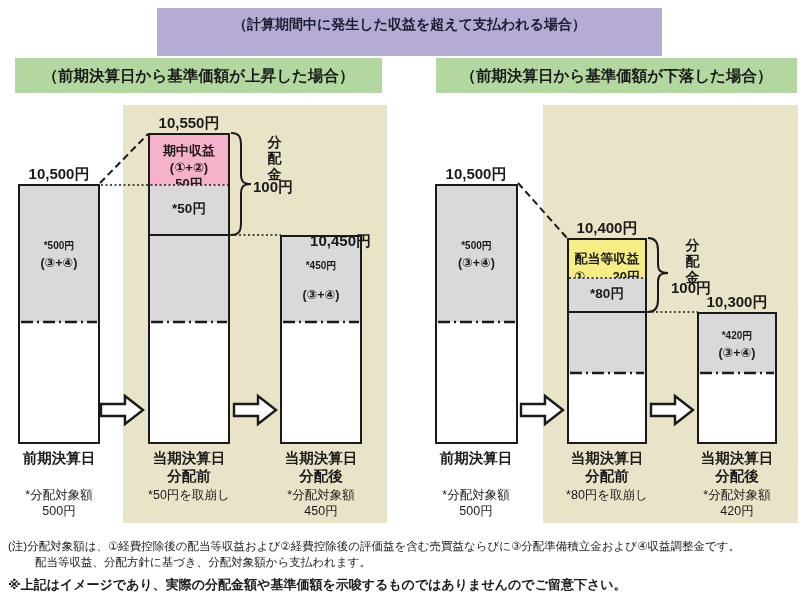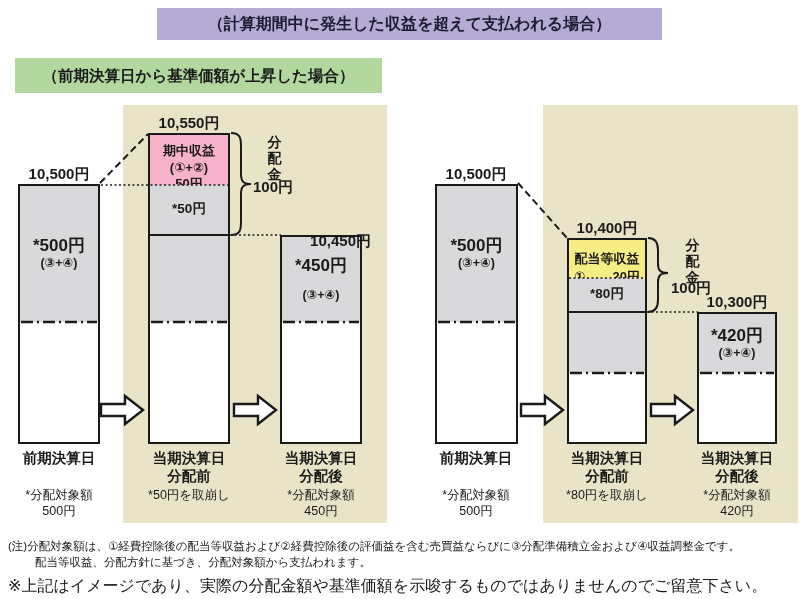--- a/index.html
+++ b/index.html
@@ -1,68 +1,69 @@
 <!DOCTYPE html>
 <html><head>
 <meta charset="utf-8">
 <style>
   html,body { margin:0; padding:0; background:#fff; }
   .canvas { position:relative; width:809px; height:599px; background:#ffffff;
             font-family:"Liberation Sans","DejaVu Sans",sans-serif; color:#1a1a1a; overflow:hidden; }
 
-  .banner { position:absolute; left:157px; top:8px; width:505px; height:32px;
+  .banner { position:absolute; left:157px; top:8px; width:505px; height:48px;
             background:var(--purple); text-align:center; line-height:32px;
-            font-weight:bold; font-size:16px; color:#1c1c30; }
+            font-weight:bold; font-size:14px; color:#1c1c30; }
 
   .green-header { position:absolute; top:58px; height:35px; background:var(--green);
             text-align:center; line-height:35px; font-weight:bold; font-size:15.5px; }
 
   .beige { position:absolute; background:var(--beige); }
 
   .bar { position:absolute; background:#fff; border:2px solid #1a1a1a; box-sizing:border-box; z-index:2; }
   .sec { width:100%; box-sizing:border-box; overflow:hidden; }
   .sec.gray { background:var(--gray); }
   .sec.pink { background:var(--pink); }
   .sec.yellow { background:var(--yellow); }
   .center-col { display:flex; flex-direction:column; align-items:center; justify-content:center; }
 
-  .amt { font-weight:bold; font-size:17px; line-height:18px; text-align:center; }
+  .amt { font-weight:bold; font-size:10px; line-height:18px; text-align:center; }
   .formula { font-weight:bold; font-size:12.5px; line-height:16px; text-align:center; }
   .tight-line { font-weight:bold; font-size:13px; line-height:16.5px; text-align:center; }
   .yrow { display:flex; justify-content:space-between; padding:0 5px; font-weight:bold; font-size:13px; line-height:17px; }
   .carry-box { display:flex; align-items:center; justify-content:center; font-weight:bold; font-size:13.5px; }
 
   .price { position:absolute; width:100px; text-align:center; font-weight:bold; font-size:15px; z-index:3; }
   .axis  { position:absolute; width:140px; text-align:center; font-weight:bold; font-size:14.5px; line-height:18px; z-index:3; }
   .foot  { position:absolute; width:110px; text-align:center; font-size:12.5px; line-height:16px; z-index:3; }
 
   .vtext { position:absolute; width:17px; font-weight:bold; font-size:14px; line-height:16px;
            word-break:break-all; text-align:center; z-index:3; }
   .bamount { position:absolute; font-weight:bold; font-size:15px; z-index:3; }
 
   .note  { position:absolute; font-size:11.5px; z-index:3; }
-  .note2 { position:absolute; font-size:16px; font-weight:normal; z-index:3; }
+  .note2 { position:absolute; font-size:13px; font-weight:bold; z-index:3; }
 
   .svg-overlay { position:absolute; left:0; top:0; width:809px; height:599px; z-index:4; pointer-events:none; }
   .svg-overlay line, .svg-overlay path { stroke:#1a1a1a; fill:none; }
   line.dashl { stroke-width:2; stroke-dasharray:7 4; }
   line.dotl  { stroke-width:1.5; stroke-dasharray:2 2.5; }
   line.soll  { stroke-width:2; }
   line.ddl   { stroke-width:2.4; stroke-dasharray:12 4 2 4; }
   path.brace { stroke-width:2; }
   path.arrow { stroke-width:2.4; fill:#ffffff; stroke-linejoin:miter; }
 </style>
 </head>
 <body>
 
 <div class="canvas" style="--purple: #b5abd5; --green: #b2d79f; --beige: #e9e3c8; --gray: #d9d9db; --pink: #f5b2ca; --yellow: #f6ee85;">
 
   <div class="banner">（計算期間中に発生した収益を超えて支払われる場合）</div>
 
   <div class="green-header" style="left:15px;width:367px;">（前期決算日から基準価額が上昇した場合）</div>
+  <div class="green-header" style="left:436px;width:361px;">（前期決算日から基準価額が下落した場合）</div>
 
   <div class="beige" style="left:123px;top:105px;width:264px;height:418px;"></div>
   <div class="beige" style="left:543px;top:105px;width:255px;height:418px;"></div>
 
   <div class="bar" style="left:18px;top:184px;width:82px;height:260px;">
     <div class="sec gray center-col" style="height:136px;">
       <div class="amt">*500円</div>
       <div class="formula">(③+④)</div>
     </div>
   </div>

